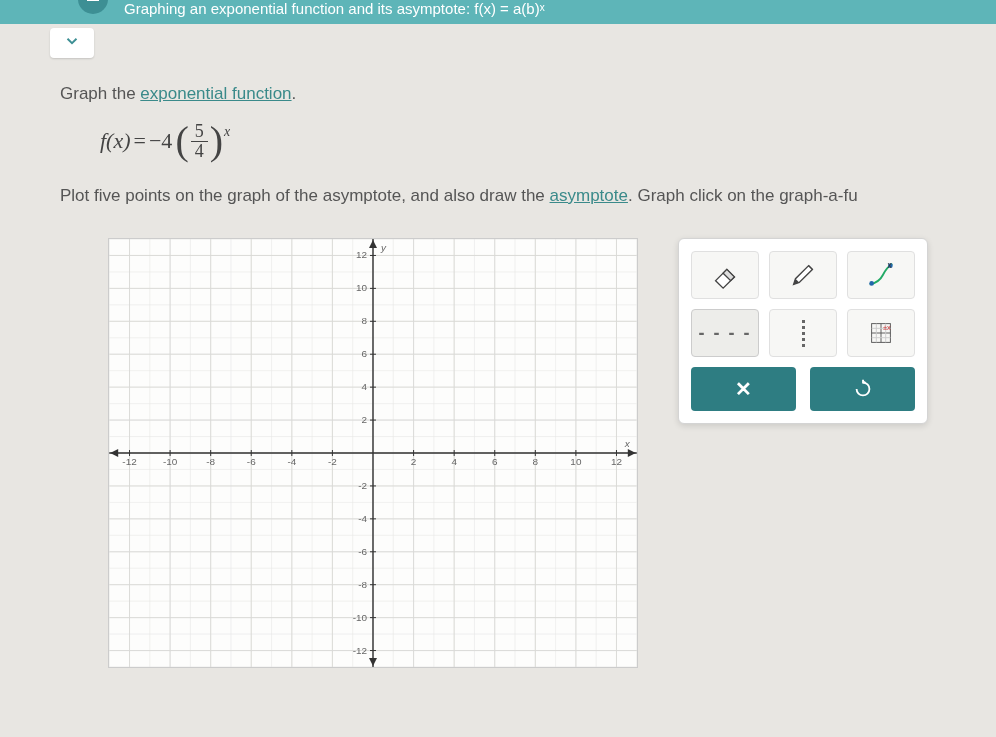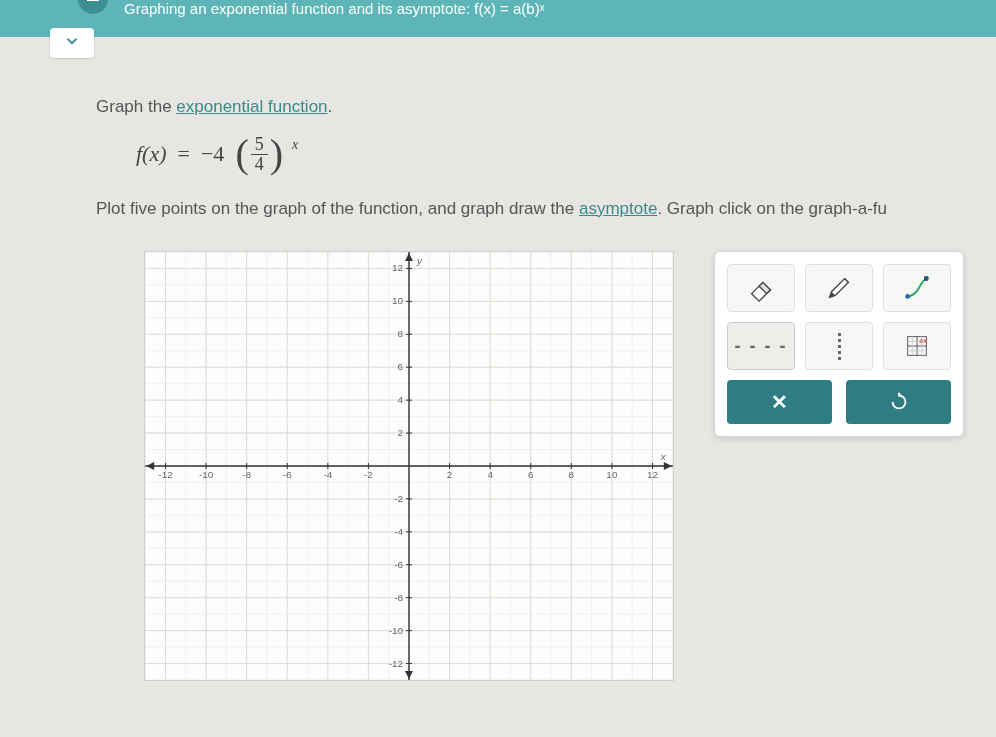--- a/index.html
+++ b/index.html
@@ -10,21 +10,21 @@
     height: 737px;
     overflow: hidden;
     position: relative;
   }
   .header {
     background: #5eb5b8;
     padding: 0 20px 8px 60px;
     color: #fff;
     font-size: 15px;
     position: relative;
-    height: 37px;
+    height: 24px;
     display: flex;
     align-items: flex-start;
   }
   .header-circle {
     position: absolute;
     left: 78px;
     top: -16px;
     width: 30px;
     height: 30px;
     background: #3d8f94;
@@ -44,37 +44,36 @@
     background: #fff;
     border-radius: 4px;
     box-shadow: 0 1px 2px rgba(0,0,0,0.15);
     display:flex;
     align-items:center;
     justify-content:center;
   }
   .chevron-down-icon svg{ width:18px; height:18px; stroke:#3d8f94; stroke-width:2.5; fill:none; }
   .content {
     padding: 60px 16px 0 60px;
-    margin-left: 36px;
   }
   .instruction {
     color: #555;
     font-size: 17px;
     margin-bottom: 18px;
   }
   .underline { text-decoration: underline; color:#3a8a8a; }
   .equation {
     font-family: 'Times New Roman', serif;
     font-style: italic;
     font-size: 22px;
     color: #444;
     margin: 0 0 22px 40px;
     display:flex;
     align-items:center;
-    gap:11px;
+    gap:3px;
   }
   .eq-part{ white-space:nowrap; }
   .frac-wrap{ display:inline-flex; align-items:center; font-size:32px;}
   .paren{ font-size:40px; font-style:normal; line-height:0.8;}
   .frac{ display:inline-flex; flex-direction:column; align-items:center; font-size:18px; line-height:1.05; margin:0 2px;}
   .frac-num{ border-bottom:1.5px solid #444; padding:0 4px;}
   .frac-den{ padding:0 4px;}
   .sup-x{ font-size:14px; align-self:flex-start; margin-top:2px; margin-left:-2px;}
   .body-text{ color:#555; font-size:17px; line-height:1.5; }
   .canvas-row{ display:flex; gap:40px; margin-top:30px; align-items:flex-start;}
@@ -161,21 +160,21 @@
       <span class="frac">
         <span class="frac-num" style="font-style:normal">5</span>
         <span class="frac-den" style="font-style:normal">4</span>
       </span>
       <span class="paren">)</span>
     </span>
     <span class="sup-x">x</span>
   </div>
 
   <p class="body-text">
-    <span>Plot five points on the graph of the function, and graph draw the </span><span class="underline">asymptote</span><span>. Graph click on the graph-a-fu</span>
+    <span>Plot five points on the graph of the asymptote, and also draw the </span><span class="underline">asymptote</span><span>. Graph click on the graph-a-fu</span>
   </p>
 
   <div class="canvas-row">
     <div class="graph-area">
       <svg viewBox="0 0 530 430" id="grid-svg">
           <line x1="0" y1="0" x2="0" y2="430" stroke="#e8e8e6" stroke-width="0.6"></line>
           <line x1="20.384615384615387" y1="0" x2="20.384615384615387" y2="430" stroke="#e8e8e6" stroke-width="0.6"></line>
           <line x1="40.769230769230774" y1="0" x2="40.769230769230774" y2="430" stroke="#e8e8e6" stroke-width="0.6"></line>
           <line x1="61.15384615384616" y1="0" x2="61.15384615384616" y2="430" stroke="#e8e8e6" stroke-width="0.6"></line>
           <line x1="81.53846153846155" y1="0" x2="81.53846153846155" y2="430" stroke="#e8e8e6" stroke-width="0.6"></line>

